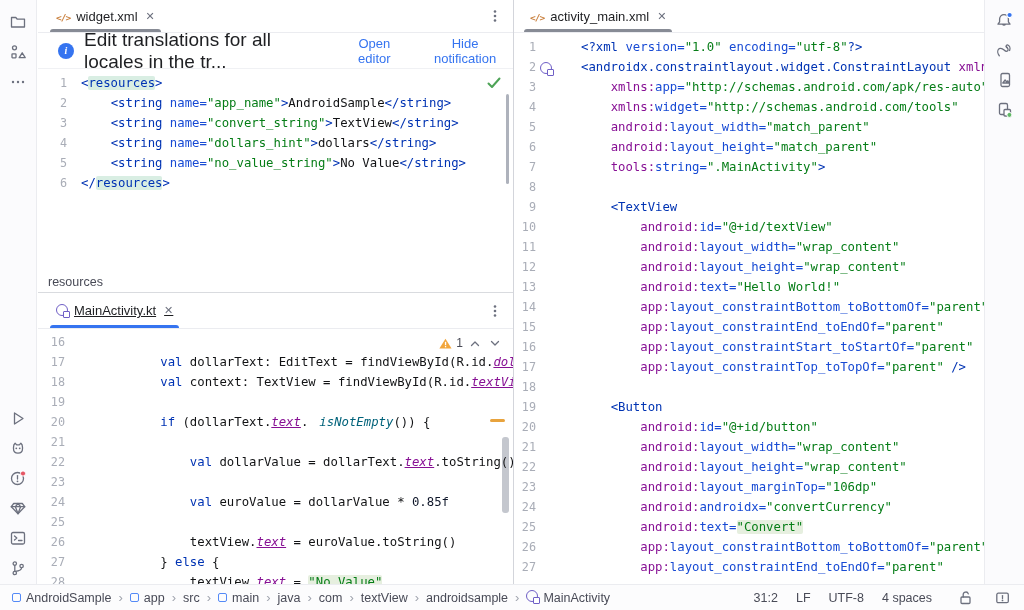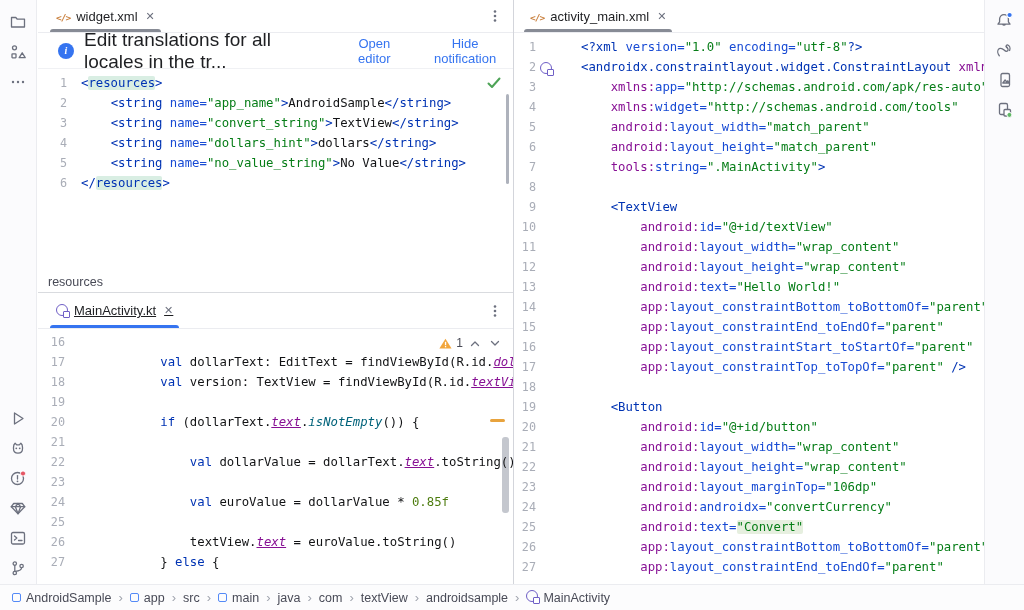--- a/index.html
+++ b/index.html
@@ -61,23 +61,23 @@
   .pane-kotlin  .ln { width:27px; } .pane-kotlin  .lc { padding-left:36px; }
   .pane-activity .ln { width:22px; } .pane-activity .lc { padding-left:45px; }
   .gi { position:absolute; left:26px; top:3px; }
   .lc { flex:1; overflow:hidden; }
   .sg.p  { color:#121315; }
   .sg.t  { color:#0033B3; }
   .sg.a  { color:#174AD4; }
   .sg.ns { color:#871094; }
   .sg.s  { color:#067D17; }
   .sg.k  { color:#0033B3; }
-  .sg.n  { color:#4d7c0f; }
+  .sg.n  { color:#0f172a; }
   .sg.pr { color:#871094; font-style:italic; text-decoration:underline; }
-  .sg.fn { color:#00627A; font-style:italic; }
+  .sg.fn { color:#00627A; font-style:italic;margin-left:11px; }
   .sg.hlt { background:#D9EEE3; border-radius:2px; }
   .sg.hls { background:#E6EFDF; border-radius:2px; }
 
   .echeck { position:absolute; top:8px; right:12px; }
   .vscroll { position:absolute; border-radius:3px; background:#C4C7CE; }
   .sb-strings { right:4px; top:25px; width:3px; height:90px; background:#AEB2BC; }
   .sb-kotlin  { right:4px; top:108px; width:7px; height:76px; }
   .wstripe { position:absolute; right:8px; top:90px; width:15px; height:3px; background:#E8A33D; border-radius:2px; }
 
   .inspect { position:absolute; top:5px; right:8px; display:flex; align-items:center; gap:4px;
@@ -286,30 +286,31 @@
           <button class="iconbtn">
               <svg width="10" height="7" viewBox="0 0 10 7">
                 <path fill="none" stroke="#6C707E" stroke-width="1.3" stroke-linecap="round" stroke-linejoin="round" d="M1.5 1.5L5 5l3.5-3.5"></path>
               </svg>
             </button>
         </div>
         <span class="wstripe"></span>
         <span class="vscroll sb-kotlin"></span>
       <div class="cl"><span class="ln">16</span><span class="lc"></span></div>
           <div class="cl"><span class="ln">17</span><span class="lc"><span class="sg p">        </span><span class="sg k">val</span><span class="sg p"> dollarText: EditText = findViewById(R.id.</span><span class="sg pr">dollarText</span></span></div>
-          <div class="cl"><span class="ln">18</span><span class="lc"><span class="sg p">        </span><span class="sg k">val</span><span class="sg p"> version: TextView = findViewById(R.id.</span><span class="sg pr">textView</span></span></div>
+          <div class="cl"><span class="ln">18</span><span class="lc"><span class="sg p">        </span><span class="sg k">val</span><span class="sg p"> context: TextView = findViewById(R.id.</span><span class="sg pr">textView</span></span></div>
           <div class="cl"><span class="ln">19</span><span class="lc"></span></div>
           <div class="cl"><span class="ln">20</span><span class="lc"><span class="sg p">        </span><span class="sg k">if</span><span class="sg p"> (dollarText.</span><span class="sg pr">text</span><span class="sg p">.</span><span class="sg fn">isNotEmpty</span><span class="sg p">()) {</span></span></div>
           <div class="cl"><span class="ln">21</span><span class="lc"></span></div>
           <div class="cl"><span class="ln">22</span><span class="lc"><span class="sg p">            </span><span class="sg k">val</span><span class="sg p"> dollarValue = dollarText.</span><span class="sg pr">text</span><span class="sg p">.toString().toFloat()</span></span></div>
           <div class="cl"><span class="ln">23</span><span class="lc"></span></div>
           <div class="cl"><span class="ln">24</span><span class="lc"><span class="sg p">            </span><span class="sg k">val</span><span class="sg p"> euroValue = dollarValue * </span><span class="sg n">0.85f</span></span></div>
           <div class="cl"><span class="ln">25</span><span class="lc"></span></div>
           <div class="cl"><span class="ln">26</span><span class="lc"><span class="sg p">            textView.</span><span class="sg pr">text</span><span class="sg p"> = euroValue.toString()</span></span></div>
           <div class="cl"><span class="ln">27</span><span class="lc"><span class="sg p">        } </span><span class="sg k">else</span><span class="sg p"> {</span></span></div>
+          <div class="cl"><span class="ln">28</span><span class="lc"><span class="sg p">            textView.</span><span class="sg pr">text</span><span class="sg p"> = </span><span class="sg s hls">"No Value"</span></span></div>
         </div>
     </div>
 
     <div class="col-right">
       <div class="tabbar">
         <div class="tab tab--grey" style="margin-left:6px">
           <span class="tabico"><span class="xmlico">&lt;/&gt;</span></span>
           <span class="tablabel">activity_main.xml</span>
           <button class="tabclose">✕</button>
           <span class="underl"></span>
@@ -418,14 +419,35 @@
         <span class="csep">›</span>
         <span class="citem">
           <span>androidsample</span>
         </span>
         <span class="csep">›</span>
         <span class="citem">
           <span><span class="actico"></span></span>
           <span>MainActivity</span>
         </span>
       </span>
+    <span class="sright" id="sb-right">
+        <span class="sitem">31:2</span>
+        <span class="sitem">LF</span>
+        <span class="sitem">UTF-8</span>
+        <span class="sitem">4 spaces</span>
+        <span class="sic">
+          <button class="iconbtn">
+            <svg width="16" height="15" viewBox="0 0 16 15">
+              <rect fill="none" stroke="#6C707E" stroke-width="1.3" stroke-linecap="round" stroke-linejoin="round" x="3" y="7" width="9" height="6.5" rx="1"></rect>
+              <path fill="none" stroke="#6C707E" stroke-width="1.3" stroke-linecap="round" stroke-linejoin="round" d="M5.2 7V4.6a2.6 2.6 0 015.1-.7"></path>
+            </svg>
+          </button>
+          <button class="iconbtn">
+            <svg width="15" height="14" viewBox="0 0 15 14">
+              <rect fill="none" stroke="#6C707E" stroke-width="1.3" stroke-linecap="round" stroke-linejoin="round" x="1.8" y="2.2" width="11.5" height="9.5" rx="1.5"></rect>
+              <path fill="none" stroke="#6C707E" stroke-width="1.3" stroke-linecap="round" stroke-linejoin="round" d="M7.5 4.6v2.8"></path>
+              <circle fill="#6C707E" cx="7.5" cy="9.4" r="0.9"></circle>
+            </svg>
+          </button>
+        </span>
+      </span>
   </div>
 </div>
 
 </body></html>

